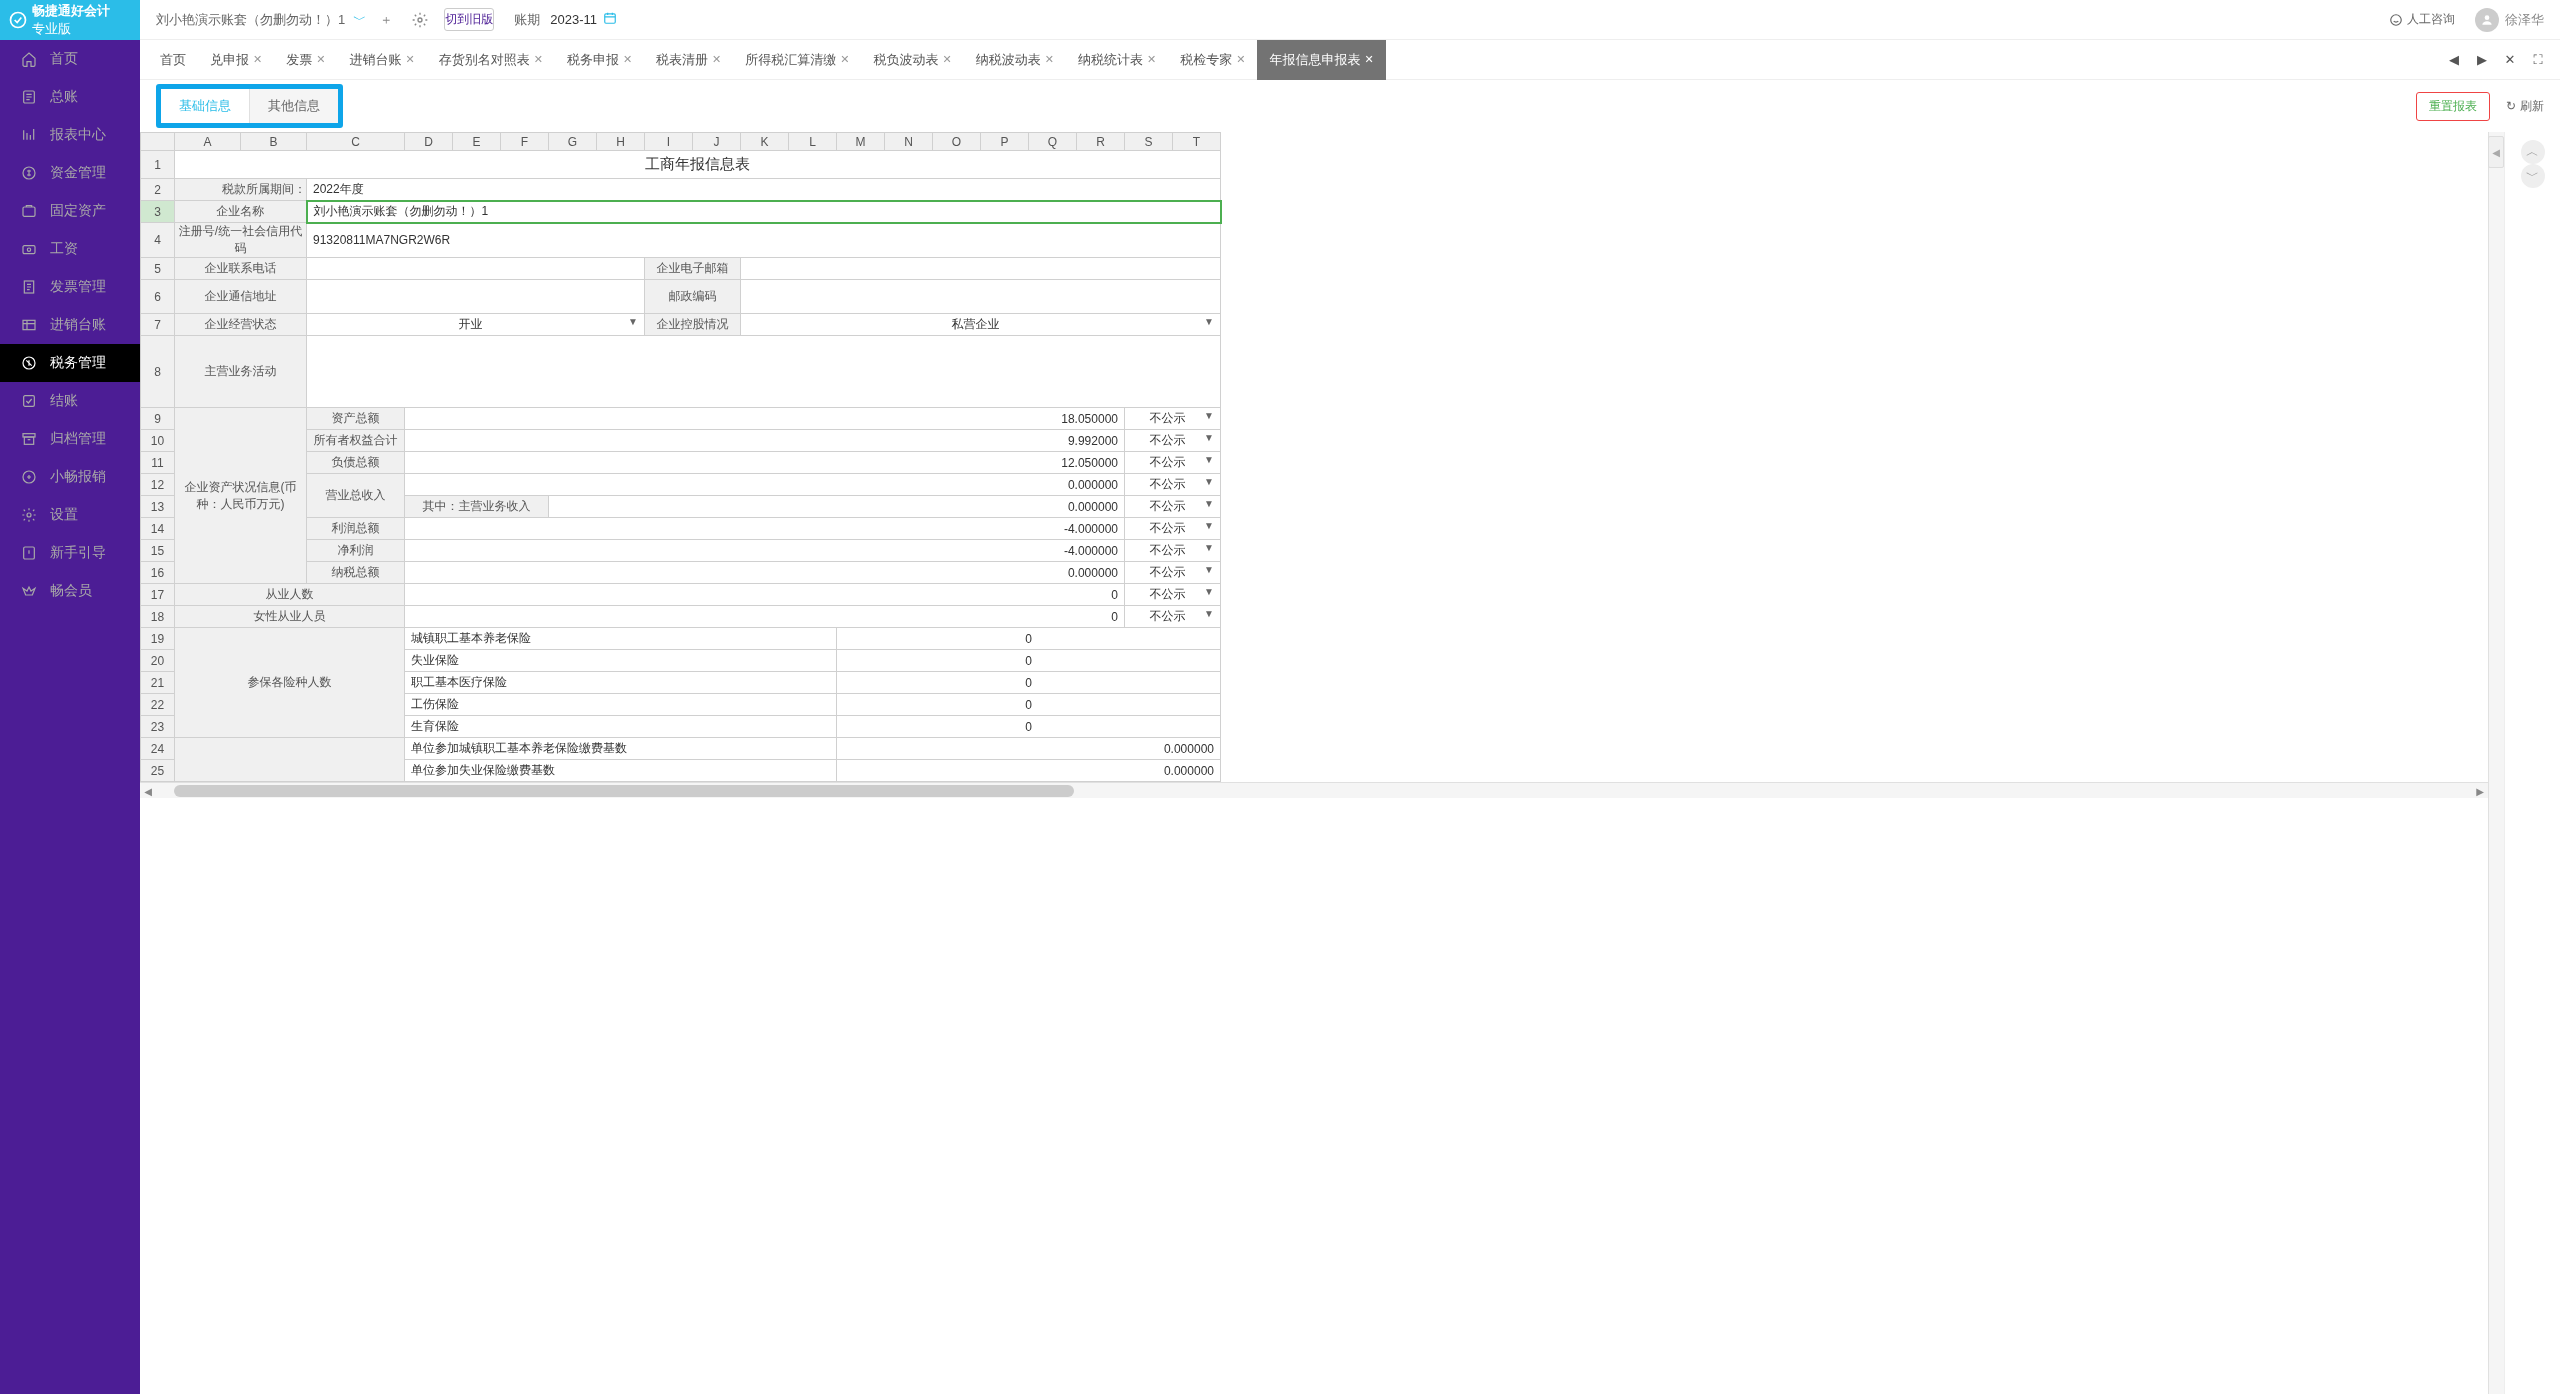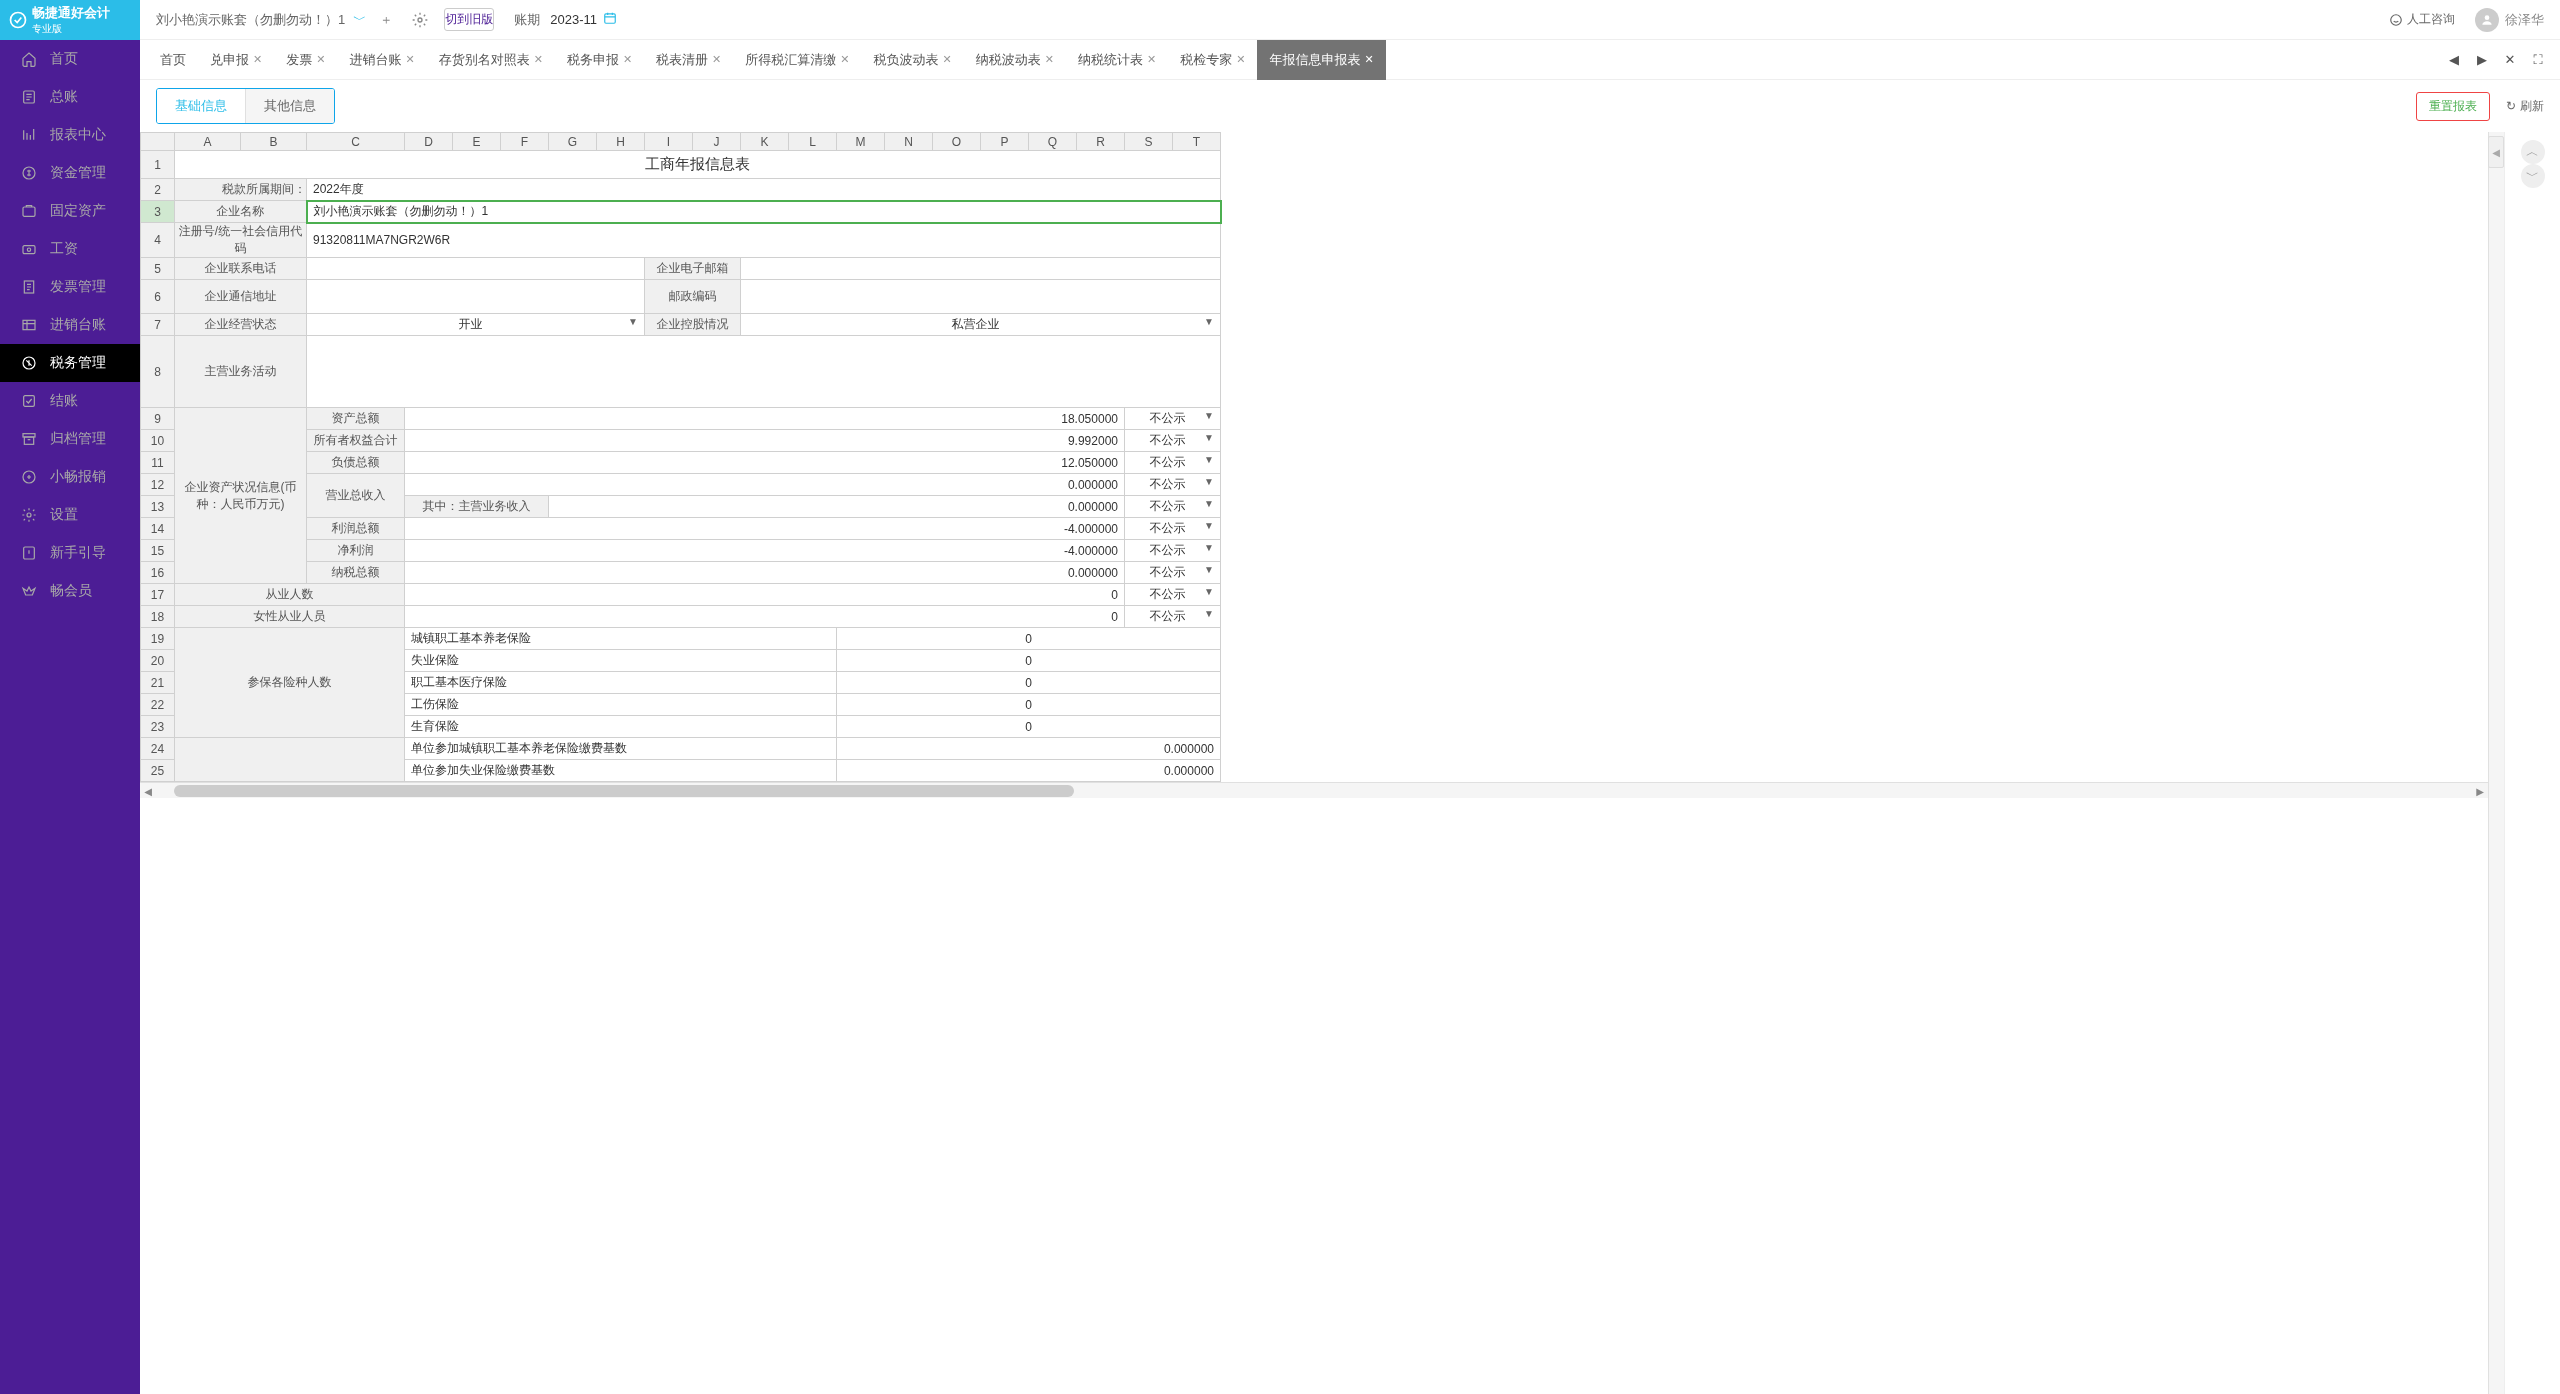--- a/index.html
+++ b/index.html
@@ -4,21 +4,21 @@
 <style>
 * { margin: 0; padding: 0; box-sizing: border-box; }
 body { font-family: "Microsoft YaHei", Arial, sans-serif; font-size: 13px; color: #333; background: #fff; overflow: hidden; }
 .app { display: flex; height: 100vh; }
 
 
 .sidebar { width: 140px; background: #4c1d95; display: flex; flex-direction: column; flex-shrink: 0; }
 .logo-area { height: 40px; background: #2bbde8; display: flex; align-items: center; padding: 0 8px; color: #fff; }
 .logo-icon { width: 20px; height: 20px; margin-right: 4px; }
 .logo-text { font-size: 13px; font-weight: bold; }
-.logo-sub { font-size: 10px; }
+.logo-sub { font-size: 13px; }
 .nav { flex: 1; overflow-y: auto; }
 .nav-item { display: flex; align-items: center; height: 38px; padding: 0 20px; color: #a8a8a8; cursor: pointer; font-size: 14px; }
 .nav-item.active { background: #000; color: #fff; }
 .nav-icon { width: 18px; height: 18px; margin-right: 12px; display: inline-flex; align-items: center; justify-content: center; }
 
 
 .main { flex: 1; display: flex; flex-direction: column; overflow: hidden; border-radius: 30px; }
 .topbar { height: 40px; display: flex; align-items: center; padding: 0 16px; border-bottom: 1px solid #eee; }
 .account-select { display: flex; align-items: center; color: #666; font-size: 13px; }
 .chev-down { color: #2bbde8; margin-left: 8px; }
@@ -36,21 +36,21 @@
 .tabs-row { height: 40px; display: flex; align-items: center; border-bottom: 1px solid #eee; padding: 0 8px; }
 .tab { padding: 0 12px; height: 40px; display: flex; align-items: center; color: #555; cursor: pointer; font-size: 13px; white-space: nowrap; }
 .tab .close-x { margin-left: 4px; color: #999; font-size: 11px; }
 .tab.active { background: #737373; color: #fff; }
 .tab.active .close-x { color: #fff; }
 .tab-nav-btns { display: flex; align-items: center; margin-left: auto; }
 .tab-nav-btn { width: 28px; height: 28px; display: inline-flex; align-items: center; justify-content: center; cursor: pointer; color: #555; }
 
 
 .sub-row { height: 52px; display: flex; align-items: center; padding: 0 16px; }
-.sub-tabs { display: flex; border: 1px solid #0ea5e9; border-radius: 3px; overflow: hidden; }
+.sub-tabs { display: flex; border: 5px solid #0ea5e9; border-radius: 3px; overflow: hidden; }
 .sub-tab { padding: 8px 18px; font-size: 13px; cursor: pointer; background: #f5f5f5; color: #666; border-right: 1px solid #e0e0e0; }
 .sub-tab:last-child { border-right: none; }
 .sub-tab.active { background: #fff; color: #2bbde8; }
 .reset-btn { margin-left: auto; border: 1px solid #ef4444; color: #4caf50; padding: 5px 12px; border-radius: 3px; font-size: 12px; cursor: pointer; background: #fff; }
 .refresh-btn { margin-left: 16px; color: #666; font-size: 12px; cursor: pointer; display: flex; align-items: center; }
 
 
 .sheet-wrap { flex: 1; display: flex; overflow: hidden; position: relative; }
 .sheet-container { flex: 1; overflow: auto; position: relative; }
 .sheet { border-collapse: collapse; table-layout: fixed; }

